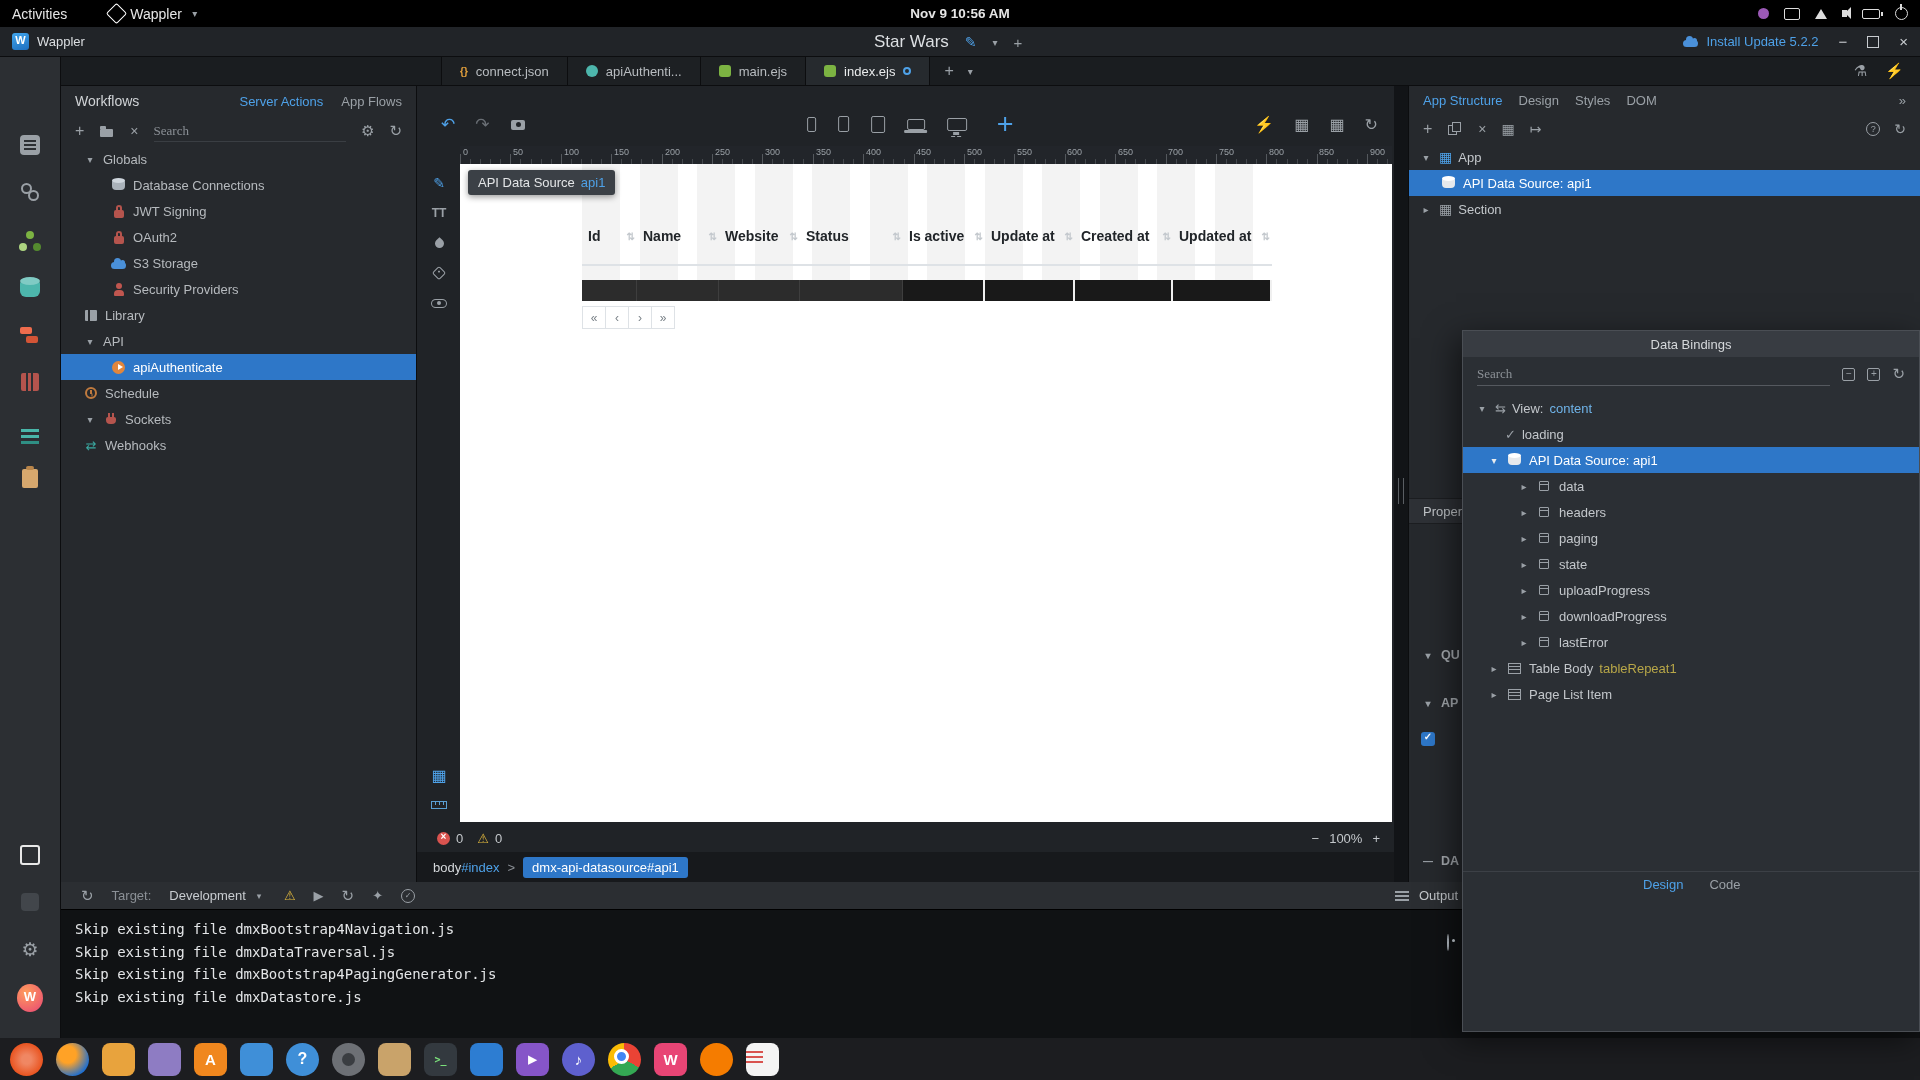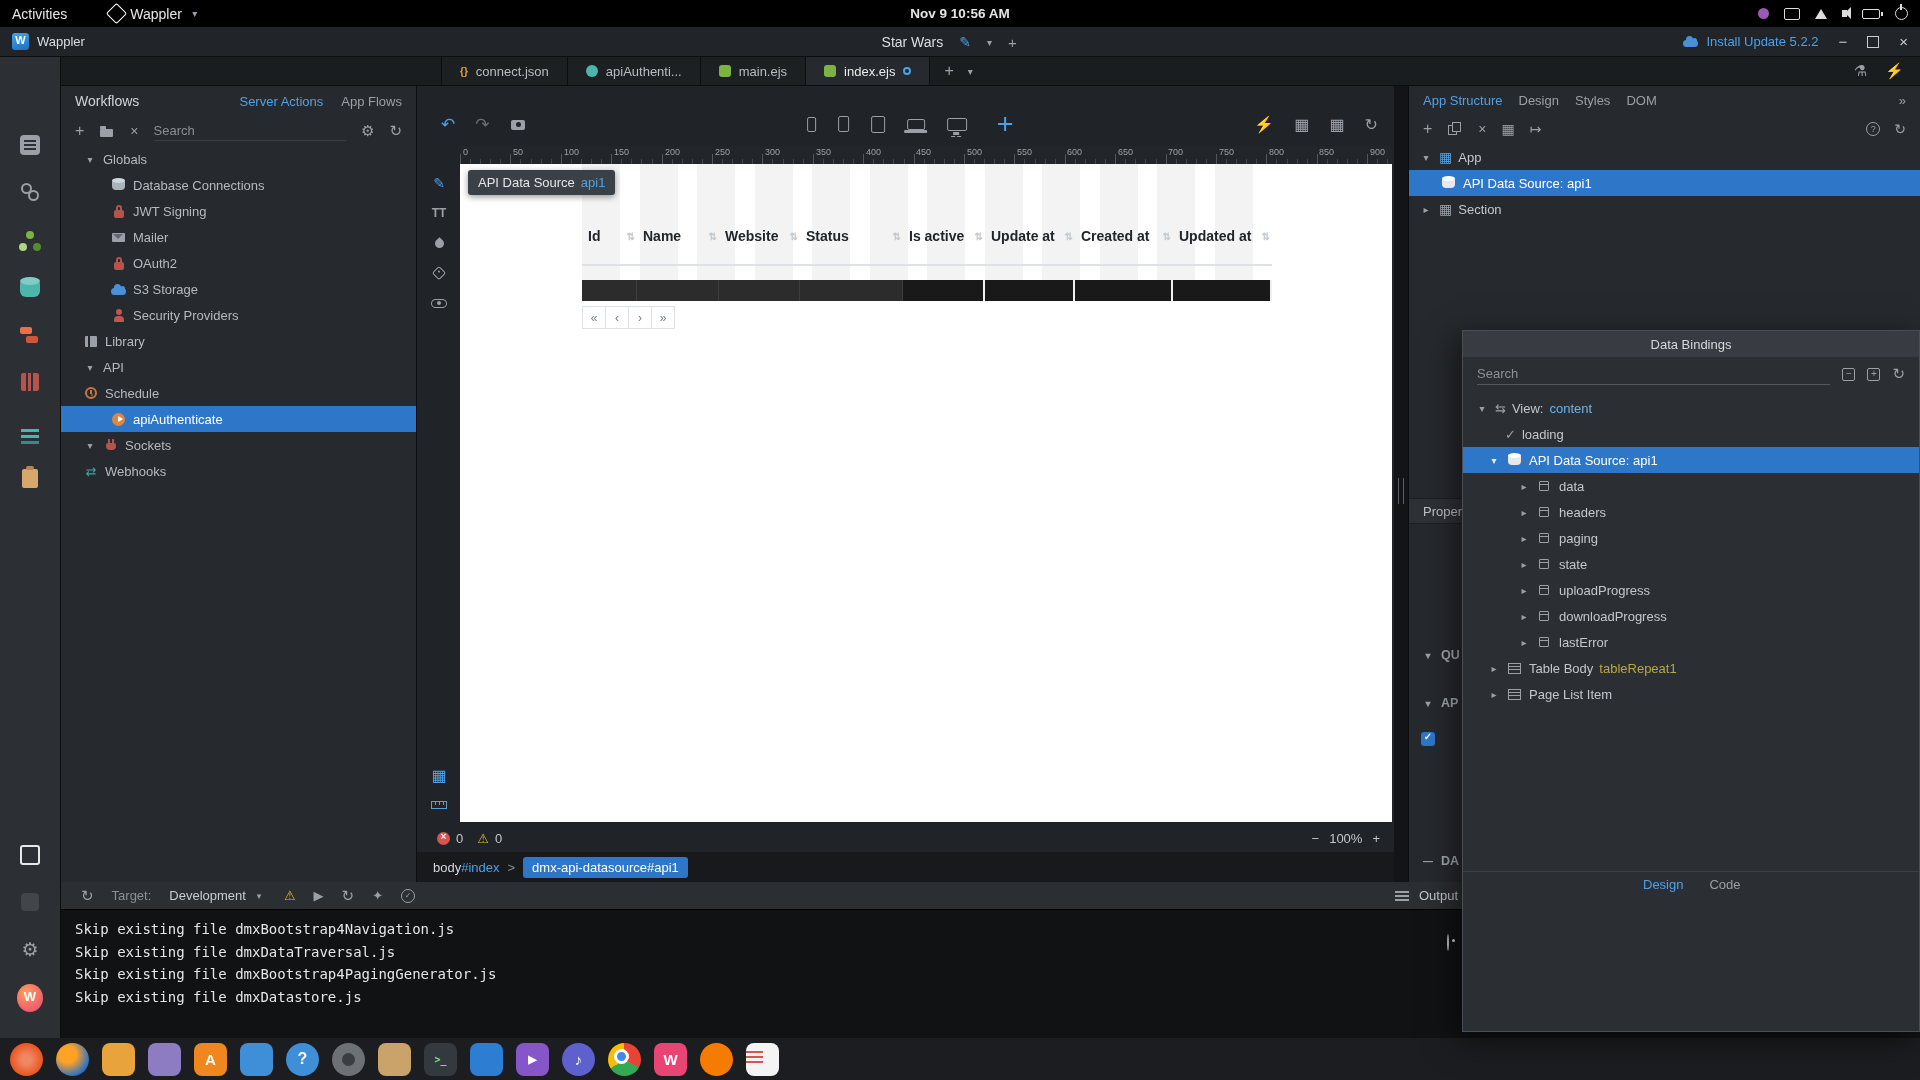--- a/index.html
+++ b/index.html
@@ -1,21 +1,21 @@
 <!DOCTYPE html>
 <html><head>
 <meta charset="utf-8">
 <style>
   html,body{margin:0;padding:0;background:#000}
   #screen{position:relative;width:1920px;height:1080px;overflow:hidden;
     font-family:"Liberation Sans",sans-serif;font-size:13px;color:#c3c7cb;background:#14b8a6;user-select:none}
   .abs{position:absolute}
   .flex{display:flex;align-items:center}
   .dim{color:#9aa0a6}.faint{color:#8b9096}.blue{color:#4ea1e8}
-  input{outline:none;border:none;background:transparent;font-family:Liberation Sans, sans-serif}
+  input{outline:none;border:none;background:transparent;font-family:Liberation Serif, serif}
 
   
   #sysbar{left:0;top:0;width:1920px;height:27px;background:#000;color:#e6e6e6;font-size:14px;display:flex;align-items:center;padding:0 12px;box-sizing:border-box}
   .menu-w{display:flex;align-items:center;gap:6px;margin-left:42px}
   .wlogo-s{width:13px;height:13px;border:1.6px solid #fff;transform:rotate(45deg);border-radius:2px}
   #clock{position:absolute;left:50%;transform:translateX(-50%);font-weight:bold;font-size:13.5px}
   .tray{margin-left:auto;display:flex;align-items:center;gap:15px}
   .t-rec{width:11px;height:11px;border-radius:50%;background:#9b59b6}
   .t-kbd{width:14px;height:10px;border:1.4px solid #ddd;border-radius:2px}
   .t-net{width:0;height:0;border-left:6px solid transparent;border-right:6px solid transparent;border-bottom:10px solid #ddd}
@@ -251,21 +251,21 @@
       <span class="t-vol"></span>
       <span class="t-bat"></span>
       <span class="t-pow"></span>
     </span>
   </div>
 
   <div id="titlebar" class="abs">
     <span class="wlogo"></span>
     <span style="color:#dcdfe2">Wappler</span>
     <span id="proj">
-      <span style="color:#dcdfe2;font-size:14px">Star Wars</span>
+      <span style="color:#dcdfe2;font-size:17px">Star Wars</span>
       <span class="blue" style="font-size:14px">✎</span>
       <span class="dim" style="font-size:10px">▾</span>
       <span class="dim" style="font-size:15px">+</span>
     </span>
     <span id="tb-right">
       <span class="flex" style="gap:7px;color:#4ea1e8">
         <span class="ic cloudic" style="width:16px"></span>
         <span>Install Update 5.2.2</span>
       </span>
       <span style="color:#c8ccd0;font-size:15px">−</span>
@@ -361,50 +361,46 @@
     </div>
     <div class="wrow" style="padding-left:50px">
       <span class="ic cyl"></span>
       <span class="tl">Database Connections</span>
     </div>
     <div class="wrow" style="padding-left:50px">
       <span class="ic lockic"></span>
       <span class="tl">JWT Signing</span>
     </div>
     <div class="wrow" style="padding-left:50px">
-      <span class="ic mailic"></span>
-      <span class="tl">Mailer</span>
-    </div>
-    <div class="wrow" style="padding-left:50px">
       <span class="ic lockic"></span>
       <span class="tl">OAuth2</span>
     </div>
     <div class="wrow" style="padding-left:50px">
       <span class="ic cloudic"></span>
       <span class="tl">S3 Storage</span>
     </div>
     <div class="wrow" style="padding-left:50px">
       <span class="ic peopleic"></span>
       <span class="tl">Security Providers</span>
     </div>
     <div class="wrow" style="padding-left:22px">
       <span class="ic bookic"></span>
       <span class="tl">Library</span>
     </div>
     <div class="wrow" style="padding-left:22px">
       <span class="cv">▾</span>
       <span class="tl">API</span>
     </div>
+    <div class="wrow sel" style="padding-left:50px">
+      <span class="ic playic"></span>
+      <span class="tl">apiAuthenticate</span>
+    </div>
     <div class="wrow" style="padding-left:22px">
       <span class="ic clockic"></span>
       <span class="tl">Schedule</span>
-    </div>
-    <div class="wrow sel" style="padding-left:50px">
-      <span class="ic playic"></span>
-      <span class="tl">apiAuthenticate</span>
     </div>
     <div class="wrow" style="padding-left:22px">
       <span class="cv">▾</span>
       <span class="ic plugic"></span>
       <span class="tl">Sockets</span>
     </div>
     <div class="wrow" style="padding-left:22px">
       <span style="color:#3aa8a0;font-size:13px;width:16px;text-align:center">⇄</span>
       <span class="tl">Webhooks</span>
     </div>

